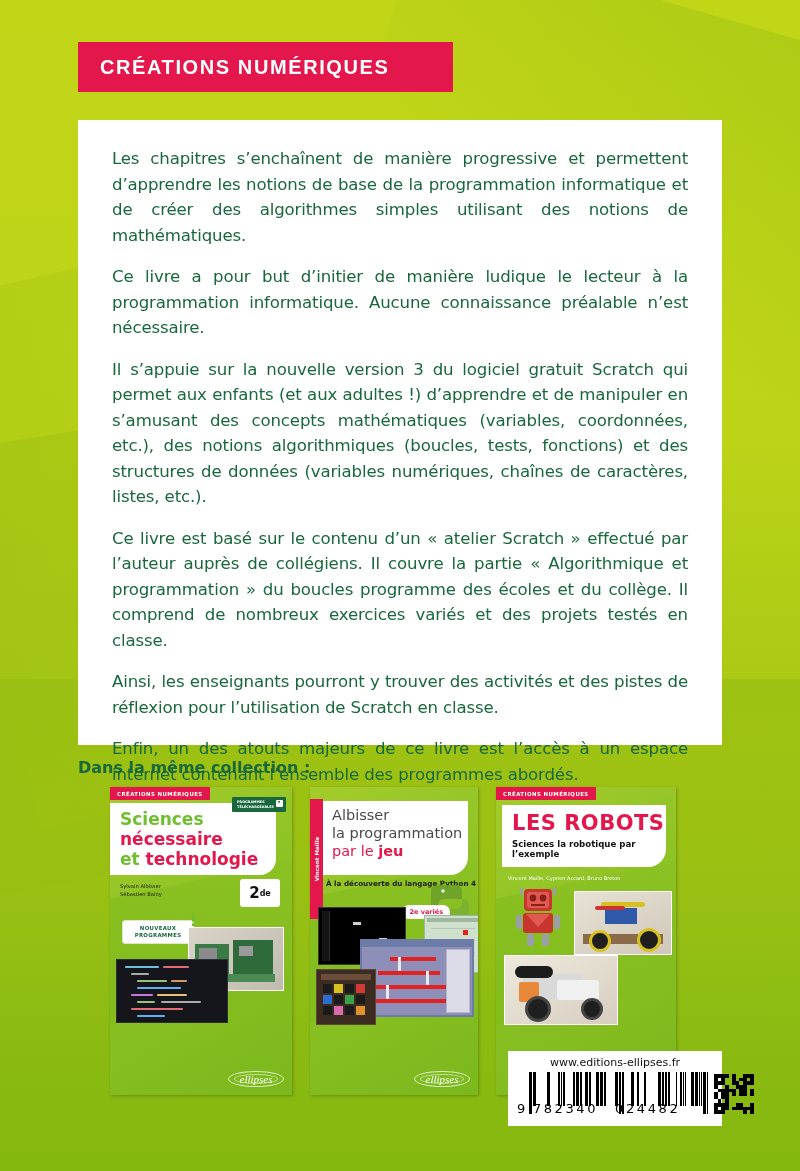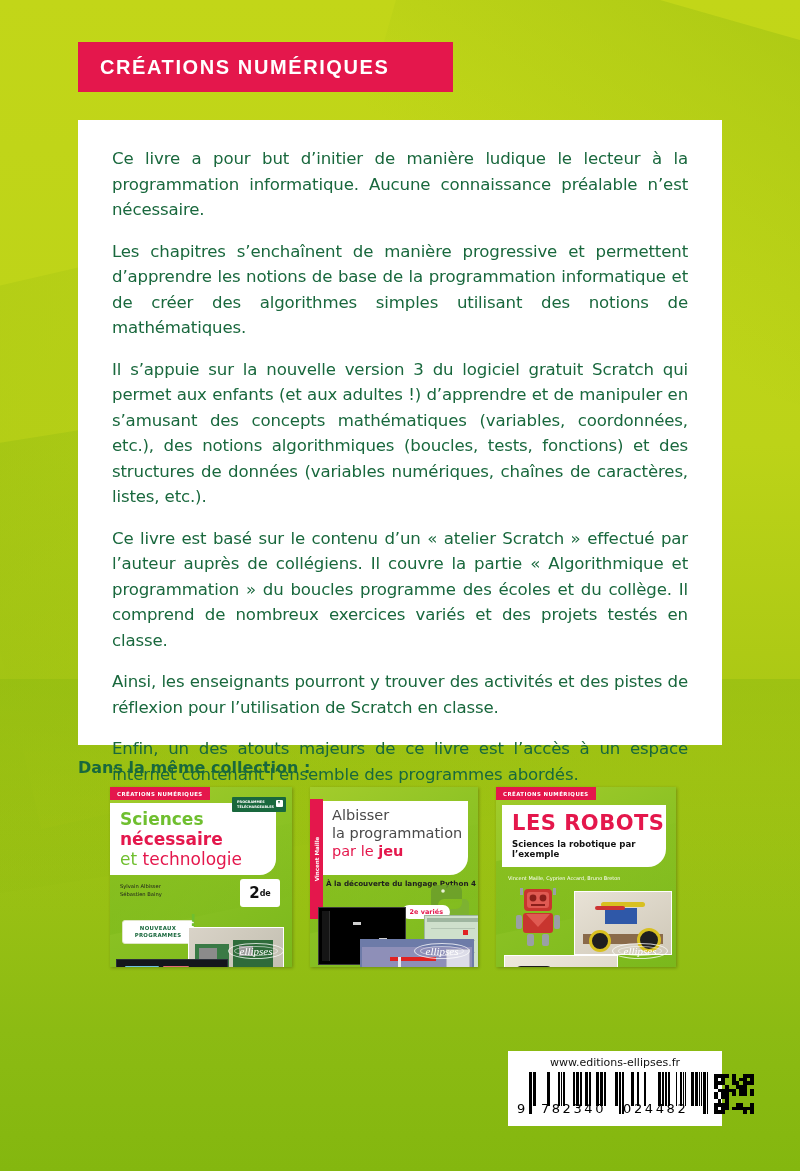--- a/index.html
+++ b/index.html
@@ -122,21 +122,21 @@
     top: 787px;
     width: 590px;
     height: 248px;
     display: flex;
     gap: 18px;
     align-items: flex-start;
   }
   .book {
     position: relative;
     width: 182px;
-    height: 180px;
+    height: 308px;
     box-shadow: 1px 1px 3px rgba(0,0,0,0.25);
     overflow: hidden;
     background: #8cc63e;
     font-family: "DejaVu Sans", sans-serif;
   }
   .book-2 { width: 168px; }
   .book-3 { width: 180px; }
 
   .bk-bg {
     position: absolute;
@@ -166,21 +166,21 @@
   }
   .bk-white {
     position: absolute;
     background: #ffffff;
     border-radius: 0 0 16px 0;
   }
   
   .b1-white { left: 0; top: 16px; width: 166px; height: 72px; }
   .b1-t1 { position:absolute; left: 10px; top: 22px; font-size: 17px; font-weight: bold; color:#6fbf2f; }
   .b1-t2 { position:absolute; left: 10px; top: 42px; font-size: 17px; font-weight: bold; color:#e4174c; }
-  .b1-t3 { position:absolute; left: 10px; top: 62px; font-size: 17px; font-weight: normal; }
+  .b1-t3 { position:absolute; left: 10px; top: 62px; font-size: 17px; font-weight: bold; }
   .b1-t3 .g { color:#6fbf2f; }
   .b1-t3 .r { color:#e4174c; }
   .b1-auth { position:absolute; left: 10px; top: 96px; font-size: 5.2px; color:#1c1c1c; line-height: 7.5px; }
   .b1-dl {
     position: absolute; right: 6px; top: 10px;
     background:#19683d; color:#fff; font-size:3.4px; font-weight:bold;
     padding: 3px 12px 3px 5px; line-height: 4.6px; border-radius: 1px;
   }
   .b1-dl-icon { position:absolute; right: 9px; top: 12.5px; width: 7px; height: 7px; background:#fff; border-radius:1px; }
   .b1-dl-icon::after {
@@ -333,22 +333,22 @@
   <div class="bg-diag-a"></div>
   <div class="bg-diag-b"></div>
   <div class="bg-diag-c"></div>
   <div class="bg-diag-d"></div>
 
   <div class="banner">
     <span class="banner-text">CRÉATIONS NUMÉRIQUES</span>
   </div>
 
   <div class="panel">
+    <p class="para">Les chapitres s’enchaînent de manière progressive et permettent d’apprendre les notions de base de la programmation informatique et de créer des algorithmes simples utilisant des notions de mathématiques.</p>
     <p class="para">Ce livre a pour but d’initier de manière ludique le lecteur à la programmation informatique. Aucune connaissance préalable n’est nécessaire.</p>
-    <p class="para">Les chapitres s’enchaînent de manière progressive et permettent d’apprendre les notions de base de la programmation informatique et de créer des algorithmes simples utilisant des notions de mathématiques.</p>
     <p class="para">Il s’appuie sur la nouvelle version 3 du logiciel gratuit Scratch qui permet aux enfants (et aux adultes !) d’apprendre et de manipuler en s’amusant des concepts mathématiques (variables, coordonnées, etc.), des notions algorithmiques (boucles, tests, fonctions) et des structures de données (variables numériques, chaînes de caractères, listes, etc.).</p>
     <p class="para">Ce livre est basé sur le contenu d’un « atelier Scratch » effectué par l’auteur auprès de collégiens. Il couvre la partie « Algorithmique et programmation » du boucles programme des écoles et du collège. Il comprend de nombreux exercices variés et des projets testés en classe.</p>
     <p class="para">Ainsi, les enseignants pourront y trouver des activités et des pistes de réflexion pour l’utilisation de Scratch en classe.</p>
     <p class="para">Enfin, un des atouts majeurs de ce livre est l’accès à un espace internet contenant l’ensemble des programmes abordés.</p>
   </div>
 
   <div class="coll-title">Dans la même collection :</div>
 
   <div class="books">
 
@@ -700,19 +700,19 @@
           <span style="background: transparent;"></span>
           <span style="background: transparent;"></span>
           <span style="background: transparent;"></span>
           <span style="background: transparent;"></span>
           <span style="background: rgb(0, 0, 0);"></span>
           <span style="background: transparent;"></span>
           <span style="background: rgb(0, 0, 0);"></span>
         </div>
       <div class="barcode-digits">
         <span>9</span>
-        <span style="margin-left:8px;">782340</span>
+        <span style="">782340</span>
         <span style="margin-left:12px;">024482</span>
       </div>
     </div>
   </div>
 
 </div>
 
 </body></html>

